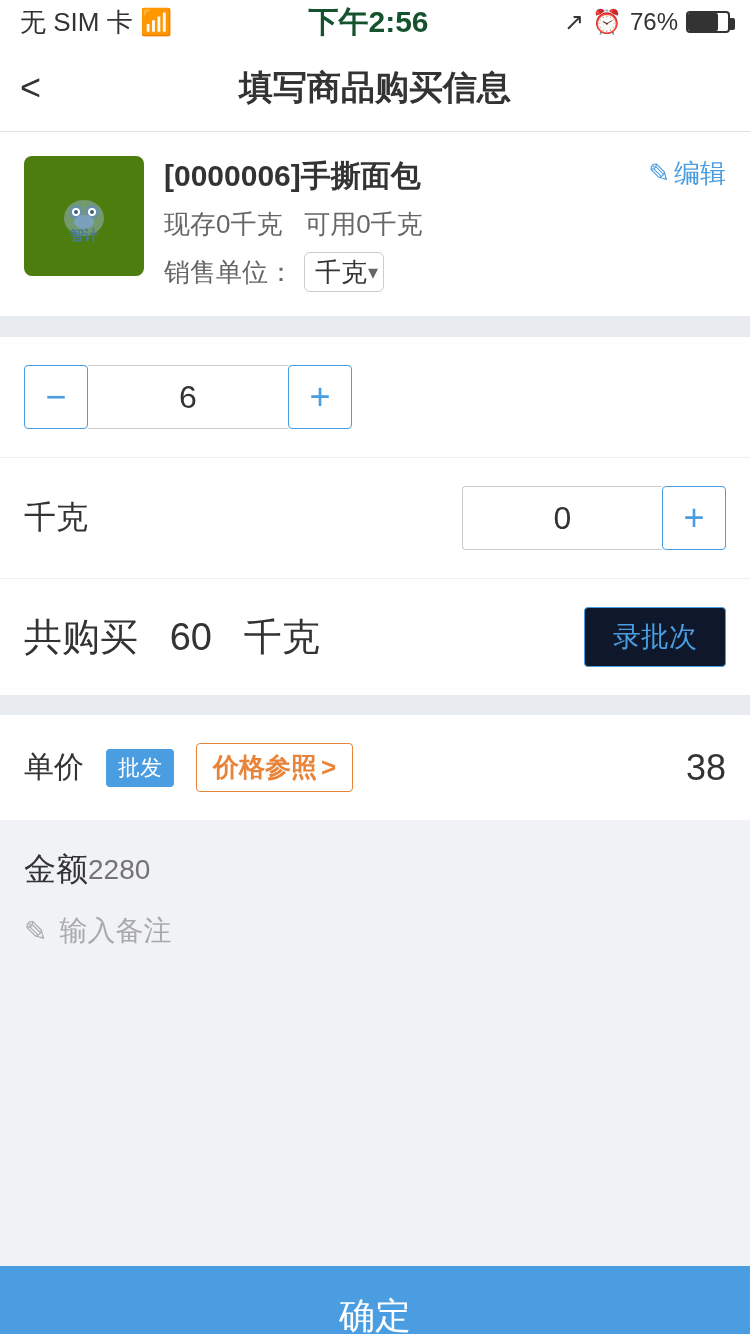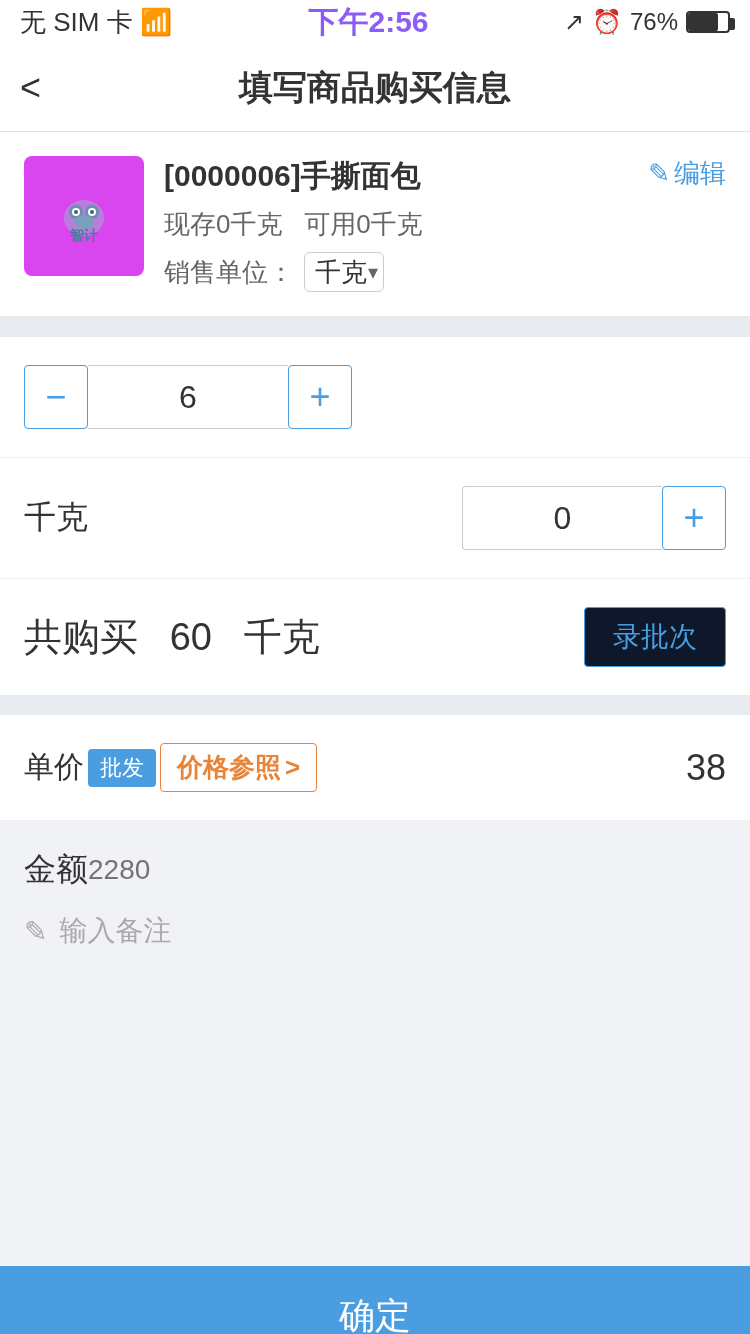--- a/index.html
+++ b/index.html
@@ -18,21 +18,21 @@
       background: #fff;
       height: 44px;
       display: flex;
       align-items: center;
       justify-content: space-between;
       padding: 0 20px;
       font-size: 28px;
       font-weight: 500;
     }
     .status-left { font-size: 26px; color: #333; display: flex; align-items: center; gap: 8px; }
-    .status-center { font-size: 30px; font-weight: 600; color: #8b5cf6; }
+    .status-center { font-size: 30px; font-weight: 600; color: #14532d; }
     .status-right { display: flex; align-items: center; gap: 8px; font-size: 24px; color: #333; }
     .battery-icon { width: 44px; height: 22px; border: 2px solid #333; border-radius: 4px; position: relative; display: inline-block; }
     .battery-icon::after { content: ''; position: absolute; right: -7px; top: 5px; width: 5px; height: 12px; background: #333; border-radius: 0 2px 2px 0; }
     .battery-fill { height: 100%; width: 76%; background: #333; border-radius: 2px; }
 
     
     .nav-bar {
       background: #fff;
       height: 88px;
       display: flex;
@@ -59,21 +59,21 @@
       background: #fff;
       padding: 24px 24px 24px 24px;
       display: flex;
       align-items: flex-start;
       gap: 20px;
       border-bottom: 1px solid #e8e8e8;
     }
     .product-image {
       width: 120px;
       height: 120px;
-      background: #d946ef;
+      background: #4d7c0f;
       border-radius: 8px;
       display: flex;
       align-items: center;
       justify-content: center;
       flex-shrink: 0;
     }
     .product-image svg { width: 60px; height: 60px; }
     .product-info { flex: 1; }
     .product-name { font-size: 30px; font-weight: 600; color: #333; margin-bottom: 10px; }
     .product-stock { font-size: 26px; color: #666; margin-bottom: 10px; }
@@ -197,21 +197,21 @@
       padding: 28px 24px;
     }
     .price-row {
       display: flex;
       align-items: center;
       justify-content: space-between;
     }
     .price-left {
       display: flex;
       align-items: center;
-      gap: 4px;
+      gap: 22px;
     }
     .price-label { font-size: 30px; color: #333; }
     .price-tag {
       background: #4a9de0;
       color: #fff;
       font-size: 22px;
       padding: 4px 12px;
       border-radius: 4px;
     }
     .price-ref-btn {

